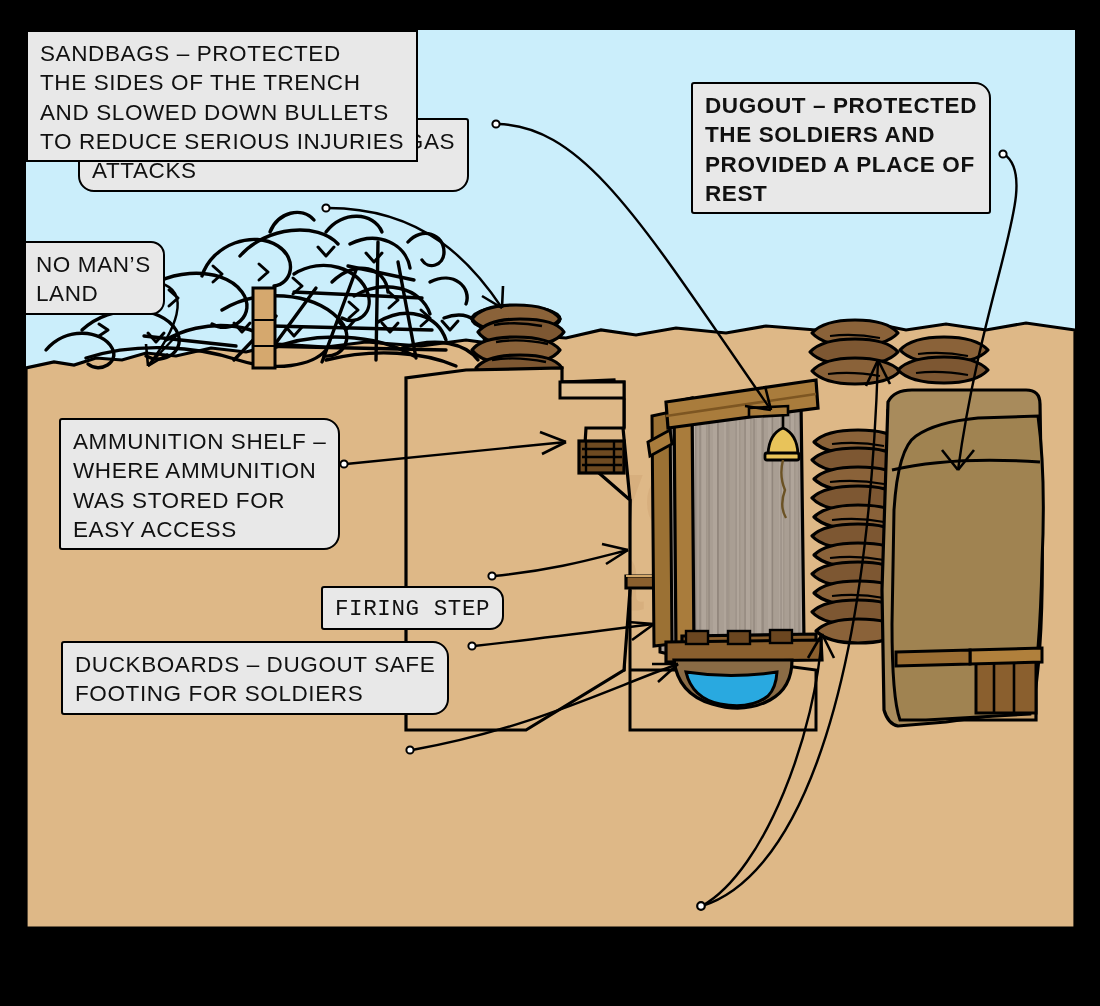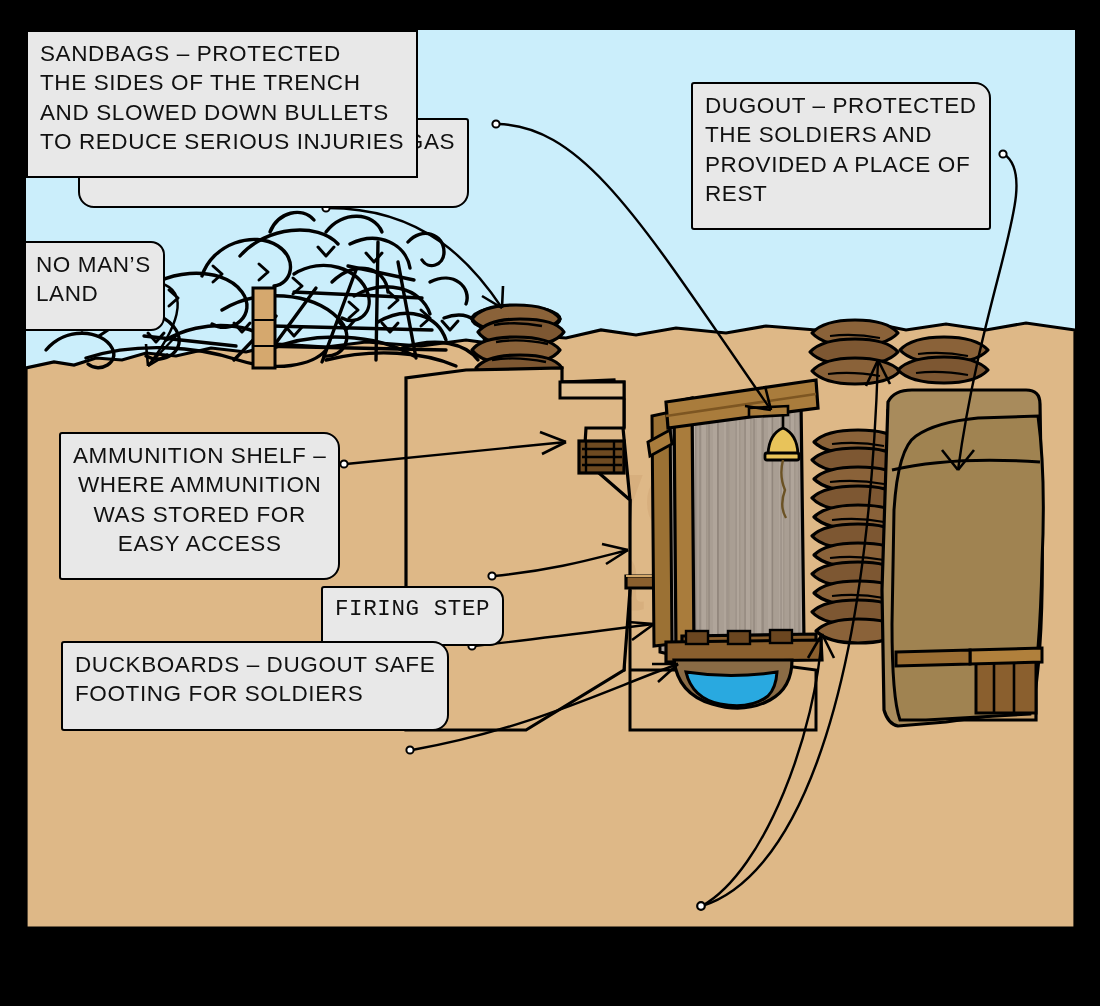--- a/index.html
+++ b/index.html
@@ -5,26 +5,26 @@
 <style>
   html,body{margin:0;padding:0;background:#000;}
   body{width:1100px;height:1006px;overflow:hidden;
        font-family:"Liberation Sans","DejaVu Sans",sans-serif;}
   #stage{position:relative;width:1100px;height:1006px;background:#000;}
   #canvas{position:absolute;left:26px;top:30px;width:1049px;height:898px;overflow:hidden;background:#cbeefb;}
   svg.scene{position:absolute;left:0;top:0;width:1049px;height:898px;display:block;}
 
   .label{position:absolute;background:#e8e8e8;border:2.5px solid #000;
          color:#111;font-size:22.5px;line-height:1.30;letter-spacing:.6px;
-         padding:7px 12px 20px 12px;white-space:pre;box-sizing:border-box;}
+         padding:7px 12px 4px 12px;white-space:pre;box-sizing:border-box;}
   .lbl-bell    {left:52px;  top:88px;  border-radius:3px 3px 16px 16px;}
   .lbl-parapet {left:184px; top:189px; border-radius:3px 14px 14px 3px;}
   .lbl-noman   {left:-4px;  top:211px; border-radius:3px 14px 14px 3px;}
-  .lbl-dugout  {left:665px; top:52px;  border-radius:3px 16px 3px 3px;}
-  .lbl-ammo    {left:33px;  top:402px; border-radius:3px 16px 16px 3px;text-align:center;}
+  .lbl-dugout  {left:665px; top:52px;  border-radius:3px 16px 3px 3px;font-weight:bold;}
+  .lbl-ammo    {left:33px;  top:388px; border-radius:3px 16px 16px 3px;}
   .lbl-firing  {left:295px; top:556px; border-radius:3px 14px 14px 3px;font-family:Liberation Mono, monospace;}
   .lbl-duck    {left:35px;  top:611px; border-radius:3px 16px 16px 3px;}
   .lbl-mud     {left:56px;  top":0; top:701px; border-radius:3px 16px 16px 3px;}
   .lbl-sand    {left:270px; top:828px; border-radius:3px 16px 3px 3px;}
 </style>
 </head>
 <body>
 
 <div id="stage">
   <div id="canvas">

